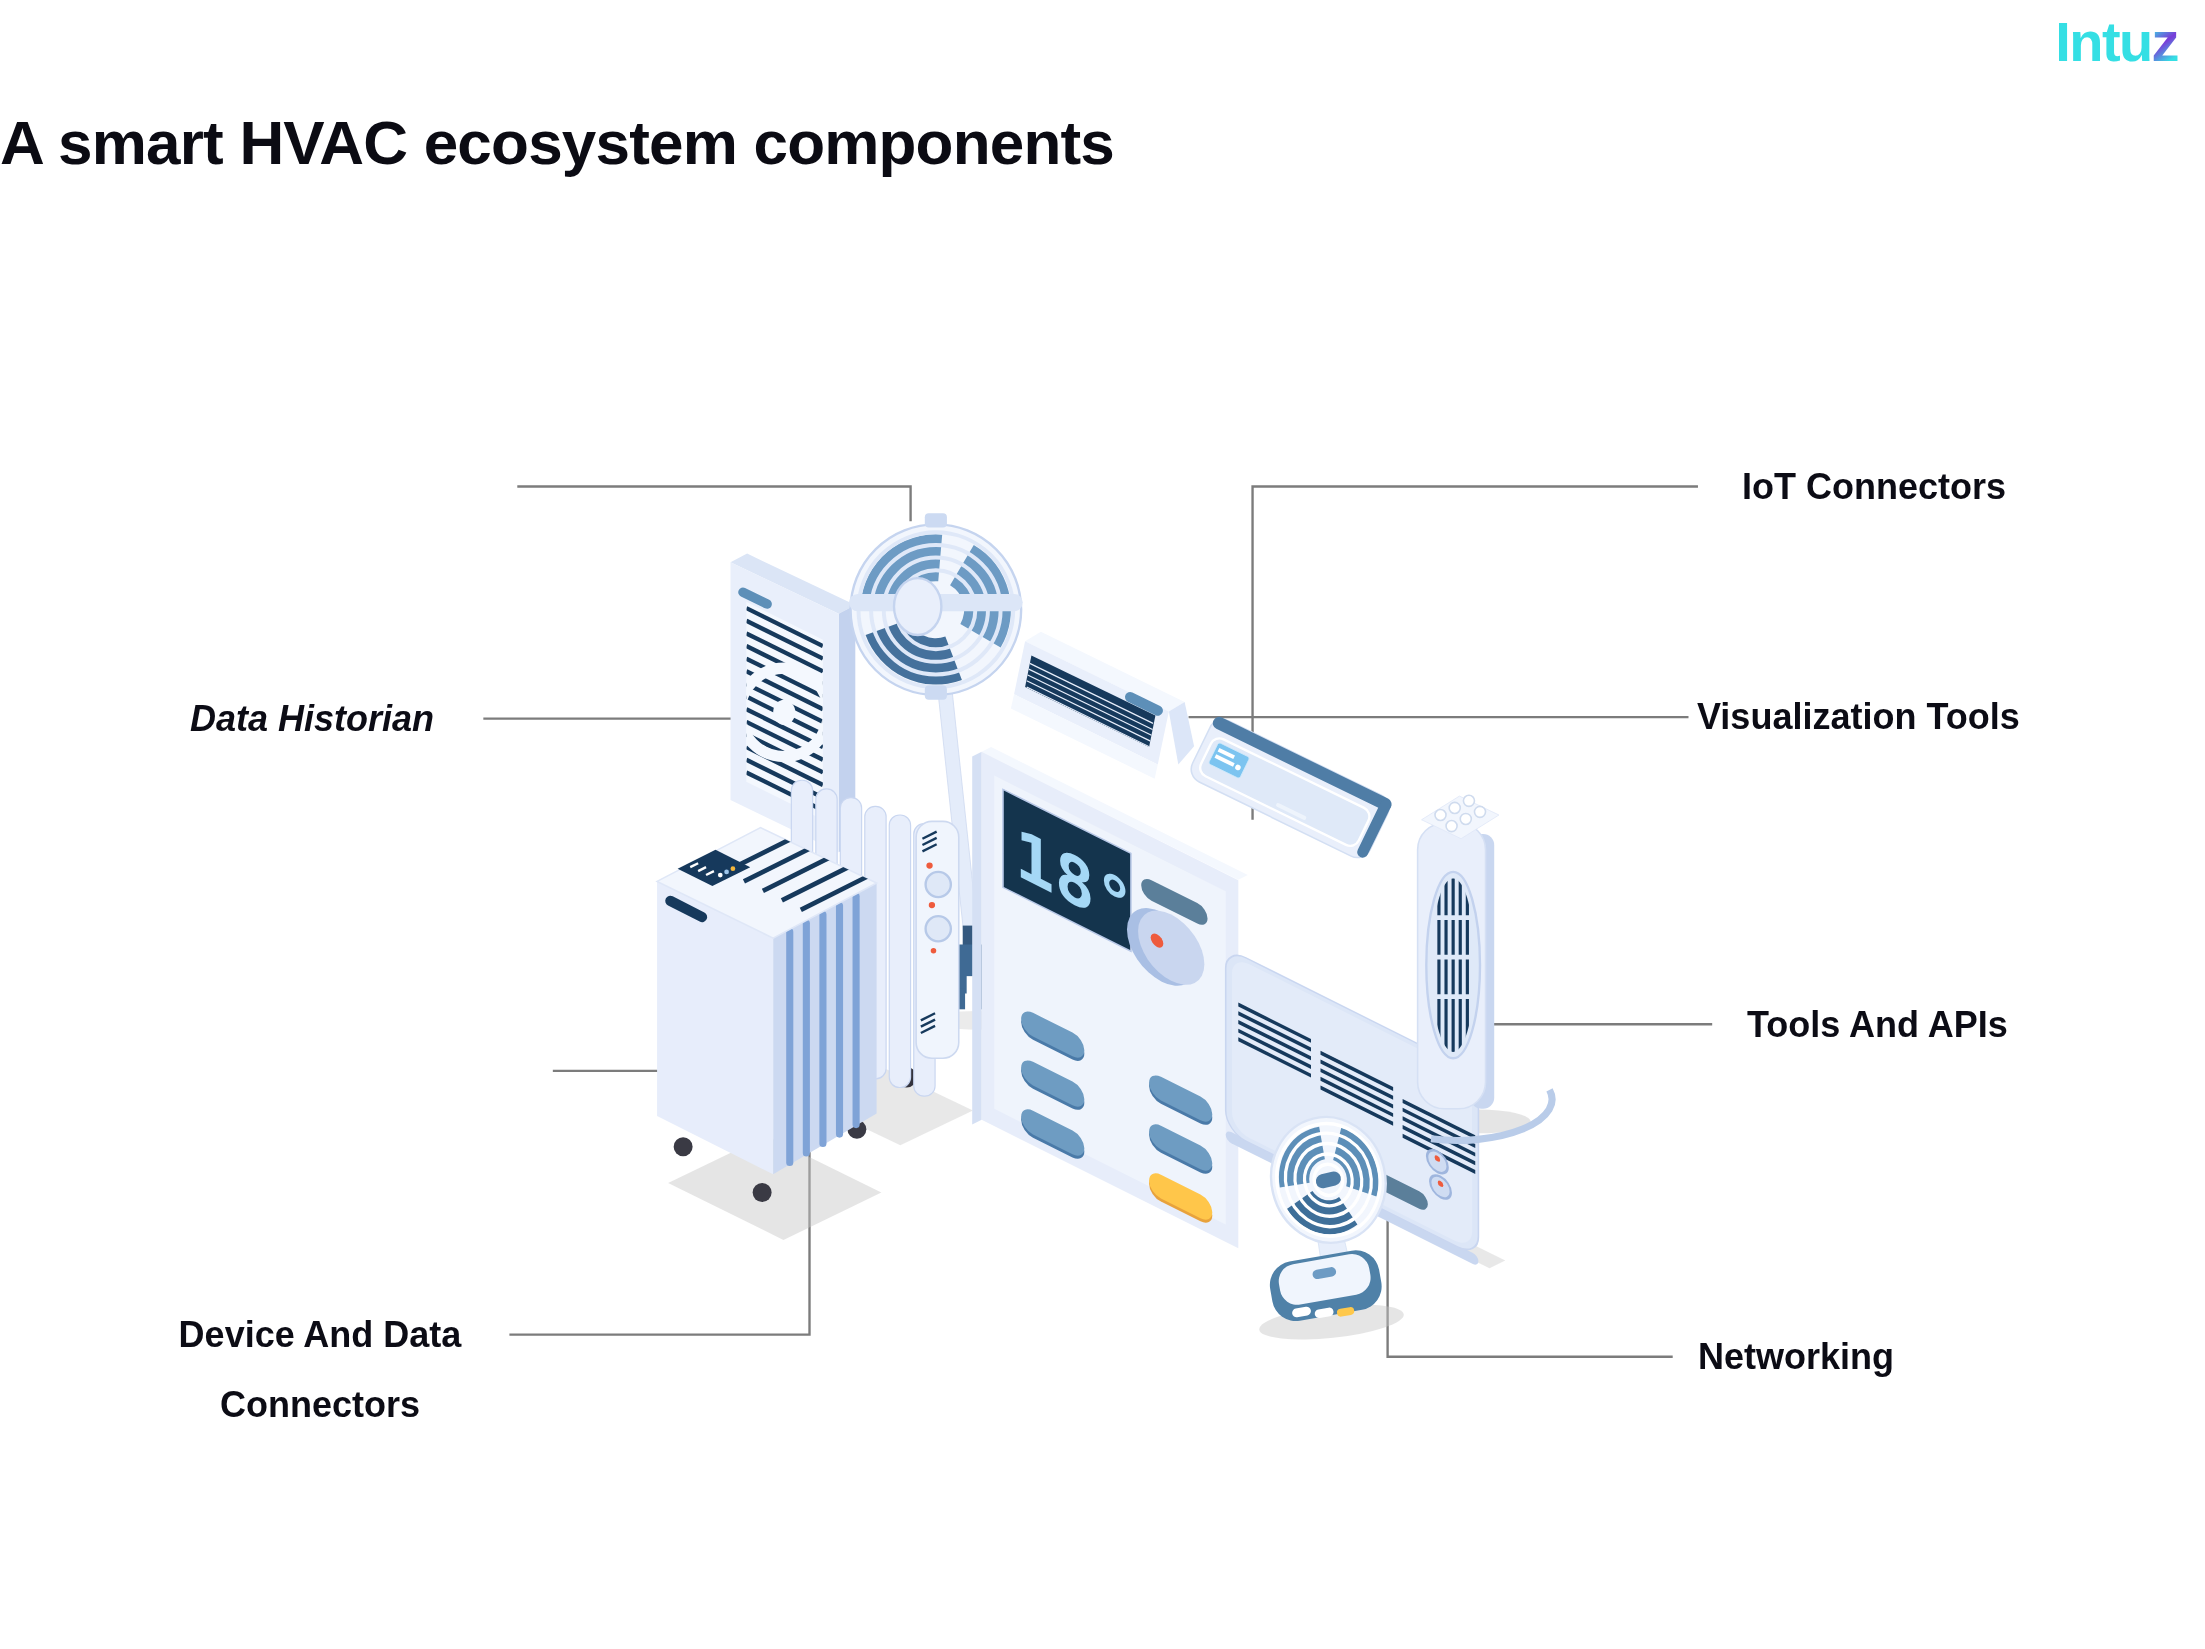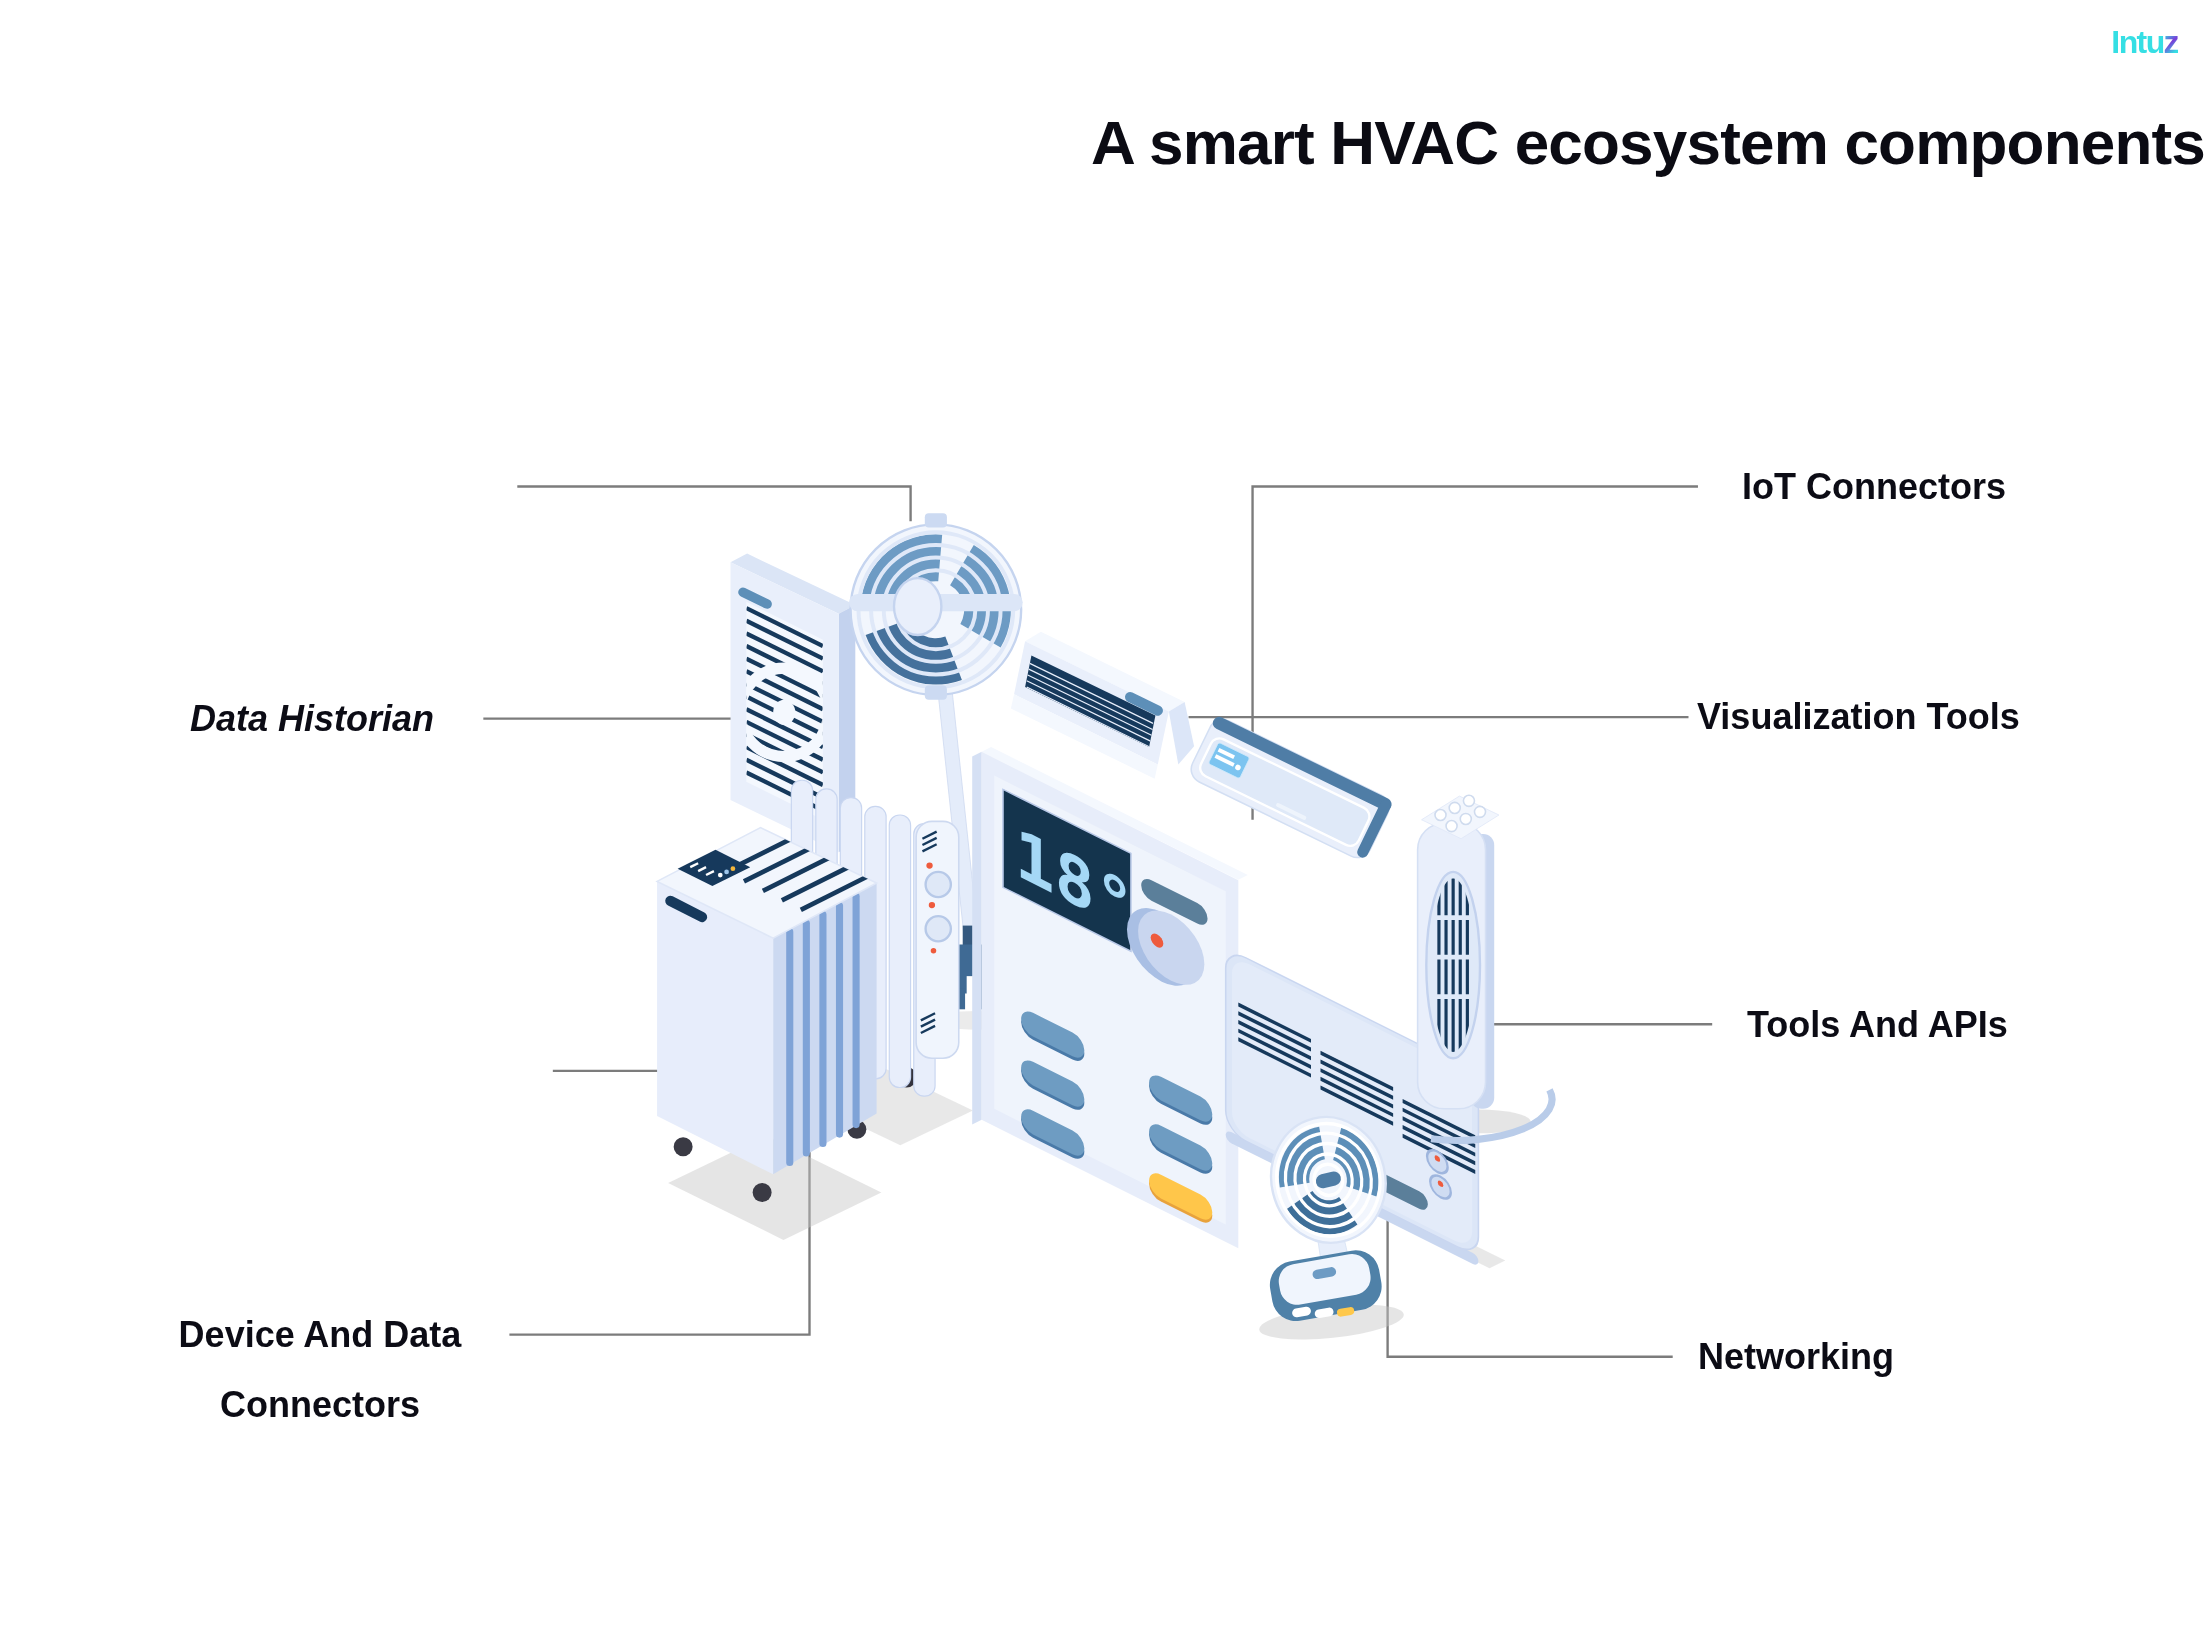--- a/index.html
+++ b/index.html
@@ -1,20 +1,20 @@
 <!DOCTYPE html>
 <html style="font-size:12.6px"><head>
 <meta charset="utf-8">
 <style>
   html,body{margin:0;padding:0;background:#ffffff;}
   #page{position:relative;width:2205px;height:1649px;background:#ffffff;overflow:hidden;
         font-family:"Liberation Sans",sans-serif;}
-  .page-title{position:absolute;left:0;right:0;top:106px;text-align:right;
-        font-weight:800;font-size:62px;line-height:74px;letter-spacing:-0.8px;color:#0B0B13;padding-left:36px;}
-  .logo{position:absolute;top:16px;right:27px;font-weight:800;font-size:32px;line-height:52px;
+  .page-title{position:absolute;left:0;right:0;top:106px;text-align:left;
+        font-weight:800;font-size:62px;line-height:74px;letter-spacing:-0.8px;color:#0B0B13;}
+  .logo{position:absolute;top:16px;right:27px;font-weight:800;font-size:56px;line-height:52px;
         letter-spacing:-1.6px;color:#35DFE4;}
   .logo .z{background:linear-gradient(145deg,#35DFE4 22%,#7A3BD8 50%,#35DFE4 78%);
         -webkit-background-clip:text;background-clip:text;color:transparent;}
   .label{position:absolute;font-weight:700;font-size:36px;line-height:70px;
         color:#0C0C15;white-space:nowrap;}
   .label.center{width:474px;text-align:center;}
   .label span{display:block;}
   svg{position:absolute;left:0;top:0;}
   .cline{stroke:#7C7C7C;stroke-width:3;fill:none;}
 </style>

